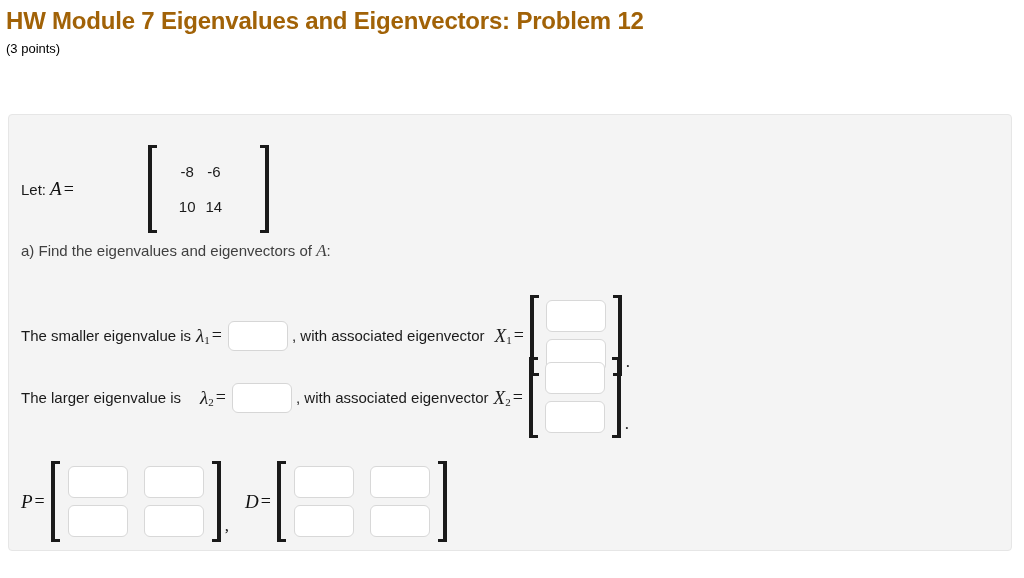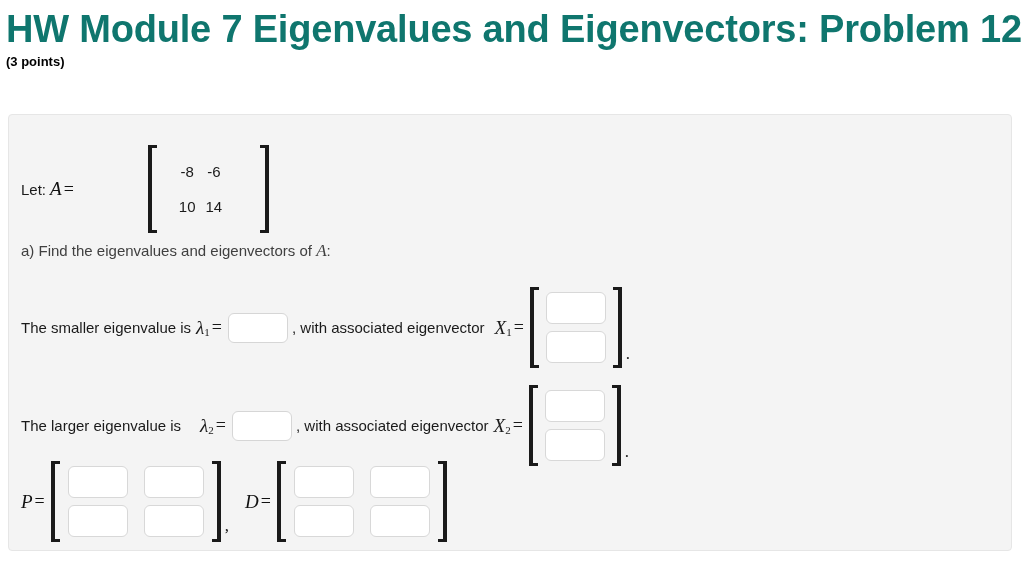--- a/index.html
+++ b/index.html
@@ -13,32 +13,33 @@
     font-family: "Liberation Sans", sans-serif;
     color: #111111;
     overflow: hidden;
   }
 
   
   .page-header {
     padding: 6px 0 0 6px;
   }
   .page-title {
-    font-size: 38px;
+    font-size: 24px;
     font-weight: bold;
     line-height: 1.25;
     letter-spacing: -0.2px;
-    color: #0f766e;
+    color: #a16207;
     margin: 0;
     white-space: nowrap;
   }
   .points-label {
     font-size: 13px;
-    font-weight: bold;
+    font-weight: normal;
     color: #000000;
+    margin-top: 5px;
   }
 
   
   .problem-panel {
     position: absolute;
     left: 8px;
     top: 114px;
     width: 1004px;
     height: 437px;
     background: #f4f4f4;
@@ -137,22 +138,22 @@
   }
 
   .eigen-row {
     position: absolute;
     left: 12px;
     display: flex;
     align-items: center;
     font-size: 15px;
     color: #1a1a1a;
   }
-  .eigen-row.row1 { top: 172px; }
-  .eigen-row.row2 { top: 270px; justify-content: space-between; }
+  .eigen-row.row1 { top: 180px; }
+  .eigen-row.row2 { top: 242px; justify-content: space-between; }
 
   .eigen-text { white-space: nowrap; }
 
   .scalar-input {
     width: 60px;
     height: 30px;
     background: #ffffff;
     border: 1px solid #d6d6d6;
     border-radius: 6px;
     box-sizing: border-box;

